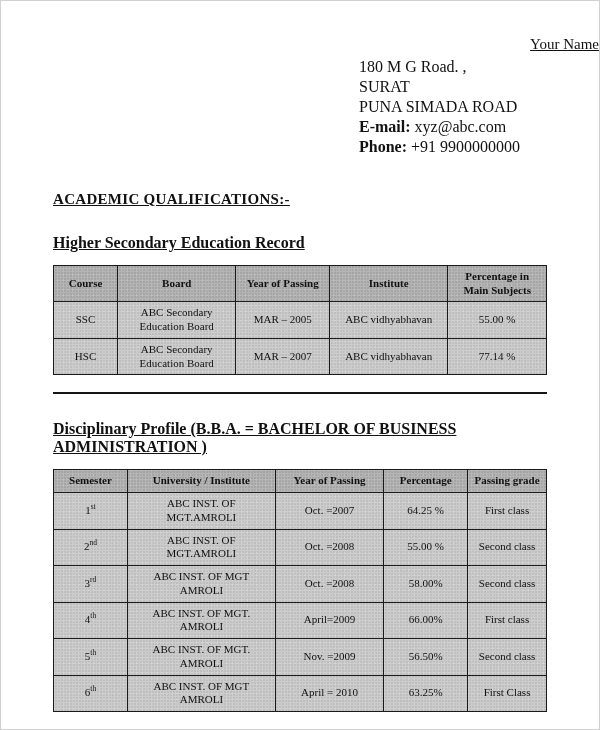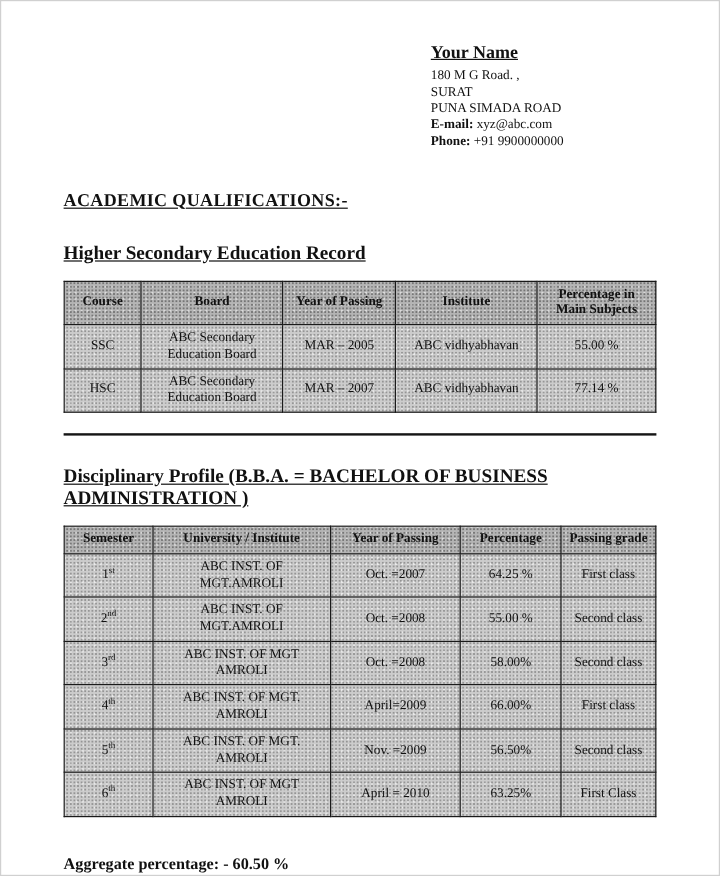--- a/index.html
+++ b/index.html
@@ -3,22 +3,22 @@
 <meta charset="utf-8">
 <style>
   html,body{margin:0;padding:0;background:#e8e8e8;}
   .page{
     width:600px;height:730px;background:#ffffff;margin:0 auto;
     font-family:"Liberation Serif", serif;color:#111;
     box-sizing:border-box;padding:34px 0 0 0;position:relative;
     border:1px solid #d0d0d0;
   }
   .contact{margin-left:358px;line-height:1.25;}
-  .contact .name{font-size:15px;font-weight:bold;text-decoration:underline;margin-bottom:3px;}
-  .contact .line{font-size:11px;}
+  .contact .name{font-size:15px;font-weight:normal;text-decoration:underline;margin-bottom:3px;text-align:right;}
+  .contact .line{font-size:16px;}
   .contact .lbl{font-weight:bold;}
   .content{margin:0 52px;}
   .h-main{font-size:15px;font-weight:bold;text-decoration:underline;margin-top:34px;letter-spacing:.3px;}
   .h-sub{font-size:16px;font-weight:bold;text-decoration:underline;margin-top:26px;}
   table{border-collapse:collapse;width:100%;margin-top:13px;}
   td,th{
     border:1px solid #1a1a1a;
     font-size:11px;text-align:center;vertical-align:middle;
     padding:4px 5px;line-height:1.25;
   }

